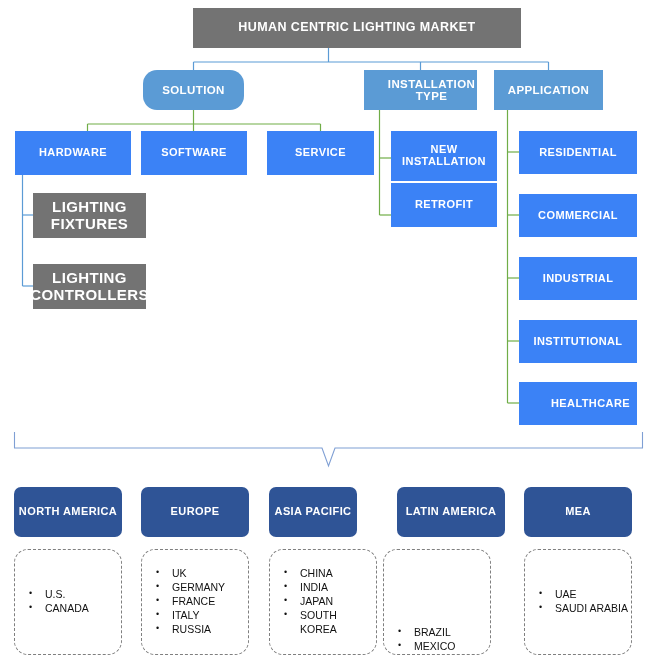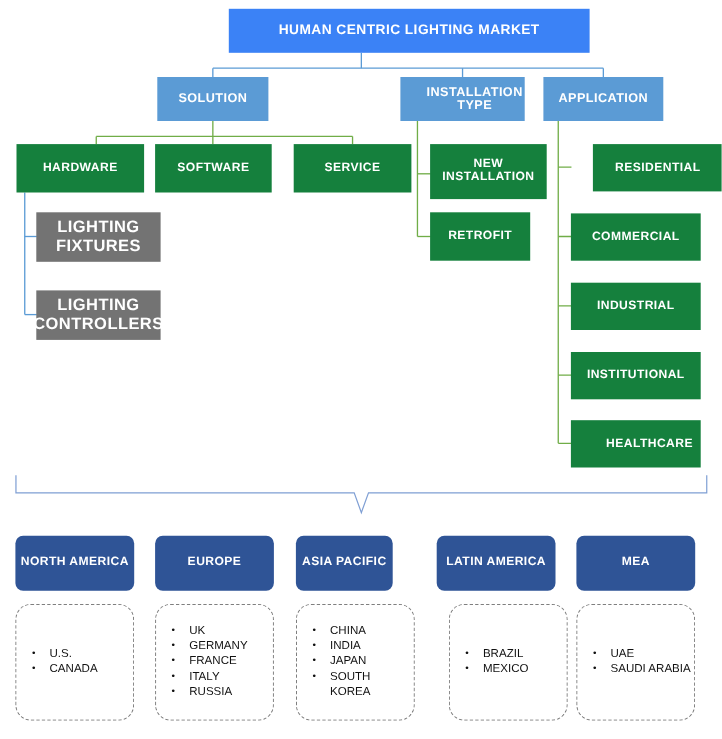--- a/index.html
+++ b/index.html
@@ -17,23 +17,23 @@
     display:flex;
     align-items:center;
     justify-content:center;
     text-align:center;
     color:#ffffff;
     font-weight:bold;
     letter-spacing:0.4px;
     line-height:1.08;
     z-index:3;
   }
-  .title-box{background:#3b82f6;font-size:12.5px;margin-left:15px;}
+  .title-box{background:#737373;font-size:12.5px;}
   .blue-box{background:#5b9bd5;font-size:11.5px;}
-  .green-box{background:#15803d;font-size:11px;}
+  .green-box{background:#3b82f6;font-size:11px;}
   .darkblue-box{background:#737373;font-size:15px;}
   .region-box{background:#2f5496;font-size:11px;border-radius:7px;}
   .country-box{
     position:absolute;
     box-sizing:border-box;
     border:1px dashed #7f7f7f;
     border-radius:14px;
     background:#ffffff;
     z-index:3;
     display:flex;
@@ -92,35 +92,35 @@
     <path d="M507.5 215 L519.5 215" stroke="#70ad47" stroke-width="1.2" fill="none"></path>
     <path d="M507.5 278 L519.5 278" stroke="#70ad47" stroke-width="1.2" fill="none"></path>
     <path d="M507.5 341 L519.5 341" stroke="#70ad47" stroke-width="1.2" fill="none"></path>
     <path d="M507.5 403 L519.5 403" stroke="#70ad47" stroke-width="1.2" fill="none"></path>
 
     <path d="M14.5 432 L14.5 448 L322 448 L328.5 466 L335 448 L642.5 448 L642.5 432" stroke="#7f9fd4" stroke-width="1.1" fill="none" stroke-linejoin="miter"></path>
   </svg>
 
   <div class="box title-box" style="left:193px;top:8px;width:328px;height:40px;">HUMAN CENTRIC LIGHTING MARKET</div>
 
-  <div class="box blue-box" style="left:143px;top:70px;width:101px;height:40px;">SOLUTION</div>
+  <div class="box blue-box" style="left:143px;top:70px;width:101px;height:40px;border-radius:14px;">SOLUTION</div>
   <div class="box blue-box" style="left:364px;top:70px;width:113px;height:40px;padding-left:22px;">INSTALLATION TYPE</div>
   <div class="box blue-box" style="left:494px;top:70px;width:109px;height:40px;">APPLICATION</div>
 
   <div class="box green-box" style="left:15px;top:131px;width:116px;height:44px;">HARDWARE</div>
   <div class="box green-box" style="left:141px;top:131px;width:106px;height:44px;">SOFTWARE</div>
   <div class="box green-box" style="left:267px;top:131px;width:107px;height:44px;">SERVICE</div>
 
   <div class="box darkblue-box" style="left:33px;top:193px;width:113px;height:45px;">LIGHTING FIXTURES</div>
   <div class="box darkblue-box" style="left:33px;top:264px;width:113px;height:45px;">LIGHTING CONTROLLERS</div>
 
   <div class="box green-box" style="left:391px;top:131px;width:106px;height:50px;">NEW INSTALLATION</div>
-  <div class="box green-box" style="left:391px;top:193px;width:91px;height:44px;">RETROFIT</div>
+  <div class="box green-box" style="left:391px;top:183px;width:106px;height:44px;">RETROFIT</div>
 
-  <div class="box green-box" style="left:519px;top:131px;width:118px;height:43px;margin-left:20px;">RESIDENTIAL</div>
+  <div class="box green-box" style="left:519px;top:131px;width:118px;height:43px;">RESIDENTIAL</div>
   <div class="box green-box" style="left:519px;top:194px;width:118px;height:43px;">COMMERCIAL</div>
   <div class="box green-box" style="left:519px;top:257px;width:118px;height:43px;">INDUSTRIAL</div>
   <div class="box green-box" style="left:519px;top:320px;width:118px;height:43px;">INSTITUTIONAL</div>
   <div class="box green-box" style="left:519px;top:382px;width:118px;height:43px;padding-left:25px;">HEALTHCARE</div>
 
   <div class="box region-box" style="left:14px;top:487px;width:108px;height:50px;">NORTH AMERICA</div>
   <div class="box region-box" style="left:141px;top:487px;width:108px;height:50px;">EUROPE</div>
   <div class="box region-box" style="left:269px;top:487px;width:88px;height:50px;">ASIA PACIFIC</div>
   <div class="box region-box" style="left:397px;top:487px;width:108px;height:50px;">LATIN AMERICA</div>
   <div class="box region-box" style="left:524px;top:487px;width:108px;height:50px;">MEA</div>
@@ -141,21 +141,21 @@
       </ul>
   </div>
   <div class="country-box" style="left:269px;top:549px;width:108px;height:106px;">
     <ul class="country-list">
         <li>CHINA</li>
         <li>INDIA</li>
         <li>JAPAN</li>
         <li>SOUTH KOREA</li>
       </ul>
   </div>
-  <div class="country-box" style="left:408px;top:549px;width:108px;height:106px;">
+  <div class="country-box" style="left:383px;top:549px;width:108px;height:106px;align-items:flex-end;">
     <ul class="country-list">
         <li>BRAZIL</li>
         <li>MEXICO</li>
       </ul>
   </div>
   <div class="country-box" style="left:524px;top:549px;width:108px;height:106px;">
     <ul class="country-list">
         <li>UAE</li>
         <li>SAUDI ARABIA</li>
       </ul>

